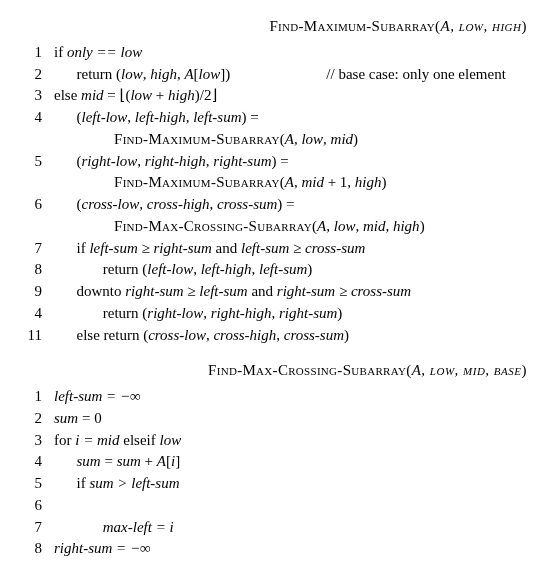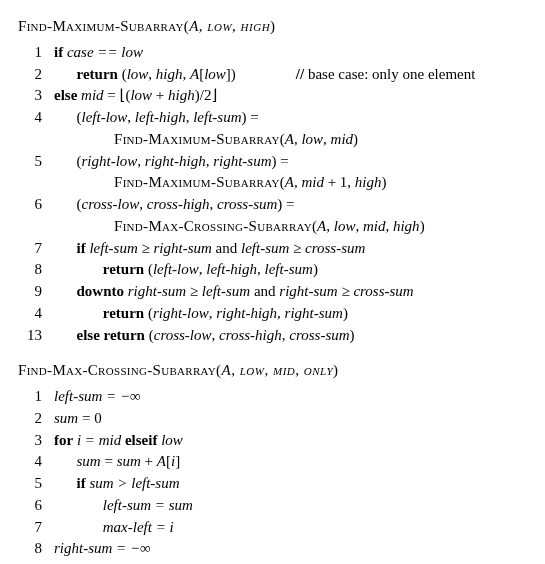--- a/index.html
+++ b/index.html
@@ -11,57 +11,58 @@
     line-height: 1.45;
     margin: 0;
     width: 545px;
     box-sizing: border-box;
   }
   .algo-title {
     font-variant: small-caps;
     letter-spacing: 0.5px;
     margin-bottom: 4px;
     margin-top: 0;
+    text-align: right;
   }
   .algo-title.second {
     margin-top: 14px;
   }
   .algo-line {
     display: flex;
     align-items: baseline;
   }
   .lineno {
     width: 24px;
     text-align: right;
     margin-right: 12px;
     color: #000;
     flex-shrink: 0;
     font-style: normal;
   }
   .content {
     flex: 1;
     white-space: pre;
   }
-  .kw { font-weight: bold; font-style: normal; }
+  .kw { font-weight: normal; font-style: normal; }
   .it { font-style: italic; }
   .rm { font-style: normal; }
   .sc { font-variant: small-caps; font-style: normal; letter-spacing: 0.3px; }
-  .comment { font-style: normal; }
+  .comment { font-style: normal; margin-left: 36px; }
   .comment-sep { display: inline-block; width: 60px; }
 </style>
 </head>
 <body>
 
 <div class="algo-title">
   <span class="sc">Find-Maximum-Subarray</span><span class="rm">(</span><span class="it">A, low, high</span><span class="rm">)</span>
 </div>
 
 <div class="algo-line">
   <span class="lineno">1</span>
-  <span class="content"><span></span><span class="kw">if</span> <span class="it">case == low</span></span>
+  <span class="content"><span></span><span class="kw">if</span> <span class="it">only == low</span></span>
 </div>
 <div class="algo-line">
   <span class="lineno">2</span>
   <span class="content"><span>      </span><span class="kw">return</span> <span class="rm">(</span><span class="it">low</span><span class="rm">, </span><span class="it">high</span><span class="rm">, </span><span class="it">A</span><span class="rm">[</span><span class="it">low</span><span class="rm">])</span><span class="comment-sep"></span><span class="comment"><span class="kw">//</span><span> base case: only one element</span></span></span>
 </div>
 <div class="algo-line">
   <span class="lineno">3</span>
   <span class="content"><span></span><span class="kw">else</span> <span class="it">mid</span><span class="rm"> = </span><span class="rm">⌊(</span><span class="it">low</span><span class="rm"> + </span><span class="it">high</span><span class="rm">)/2⌋</span></span>
 </div>
 <div class="algo-line">
@@ -98,26 +99,26 @@
 </div>
 <div class="algo-line">
   <span class="lineno">9</span>
   <span class="content"><span>      </span><span class="kw">downto</span> <span class="it">right-sum ≥ left-sum</span> <span class="rm">and</span> <span class="it">right-sum ≥ cross-sum</span></span>
 </div>
 <div class="algo-line">
   <span class="lineno">4</span>
   <span class="content"><span>             </span><span class="kw">return</span> <span class="rm">(</span><span class="it">right-low</span><span class="rm">, </span><span class="it">right-high</span><span class="rm">, </span><span class="it">right-sum</span><span class="rm">)</span></span>
 </div>
 <div class="algo-line">
-  <span class="lineno">13</span>
+  <span class="lineno">11</span>
   <span class="content"><span>      </span><span class="kw">else</span> <span class="kw">return</span> <span class="rm">(</span><span class="it">cross-low</span><span class="rm">, </span><span class="it">cross-high</span><span class="rm">, </span><span class="it">cross-sum</span><span class="rm">)</span></span>
 </div>
 
 <div class="algo-title second">
-  <span class="sc">Find-Max-Crossing-Subarray</span><span class="rm">(</span><span class="it">A, low, mid, only</span><span class="rm">)</span>
+  <span class="sc">Find-Max-Crossing-Subarray</span><span class="rm">(</span><span class="it">A, low, mid, base</span><span class="rm">)</span>
 </div>
 
 <div class="algo-line">
   <span class="lineno">1</span>
   <span class="content"><span></span><span class="it">left-sum = −∞</span></span>
 </div>
 <div class="algo-line">
   <span class="lineno">2</span>
   <span class="content"><span></span><span class="it">sum</span><span class="rm"> = 0</span></span>
 </div>
@@ -128,21 +129,21 @@
 <div class="algo-line">
   <span class="lineno">4</span>
   <span class="content"><span>      </span><span class="it">sum</span><span class="rm"> = </span><span class="it">sum</span><span class="rm"> + </span><span class="it">A</span><span class="rm">[</span><span class="it">i</span><span class="rm">]</span></span>
 </div>
 <div class="algo-line">
   <span class="lineno">5</span>
   <span class="content"><span>      </span><span class="kw">if</span> <span class="it">sum &gt; left-sum</span></span>
 </div>
 <div class="algo-line">
   <span class="lineno">6</span>
-  <span class="content"><span>             </span><span class="it">left-sum = sum</span></span>
+  <span class="content"><span>             </span></span>
 </div>
 <div class="algo-line">
   <span class="lineno">7</span>
   <span class="content"><span>             </span><span class="it">max-left = i</span></span>
 </div>
 <div class="algo-line">
   <span class="lineno">8</span>
   <span class="content"><span></span><span class="it">right-sum = −∞</span></span>
 </div>
 <div class="algo-line">

